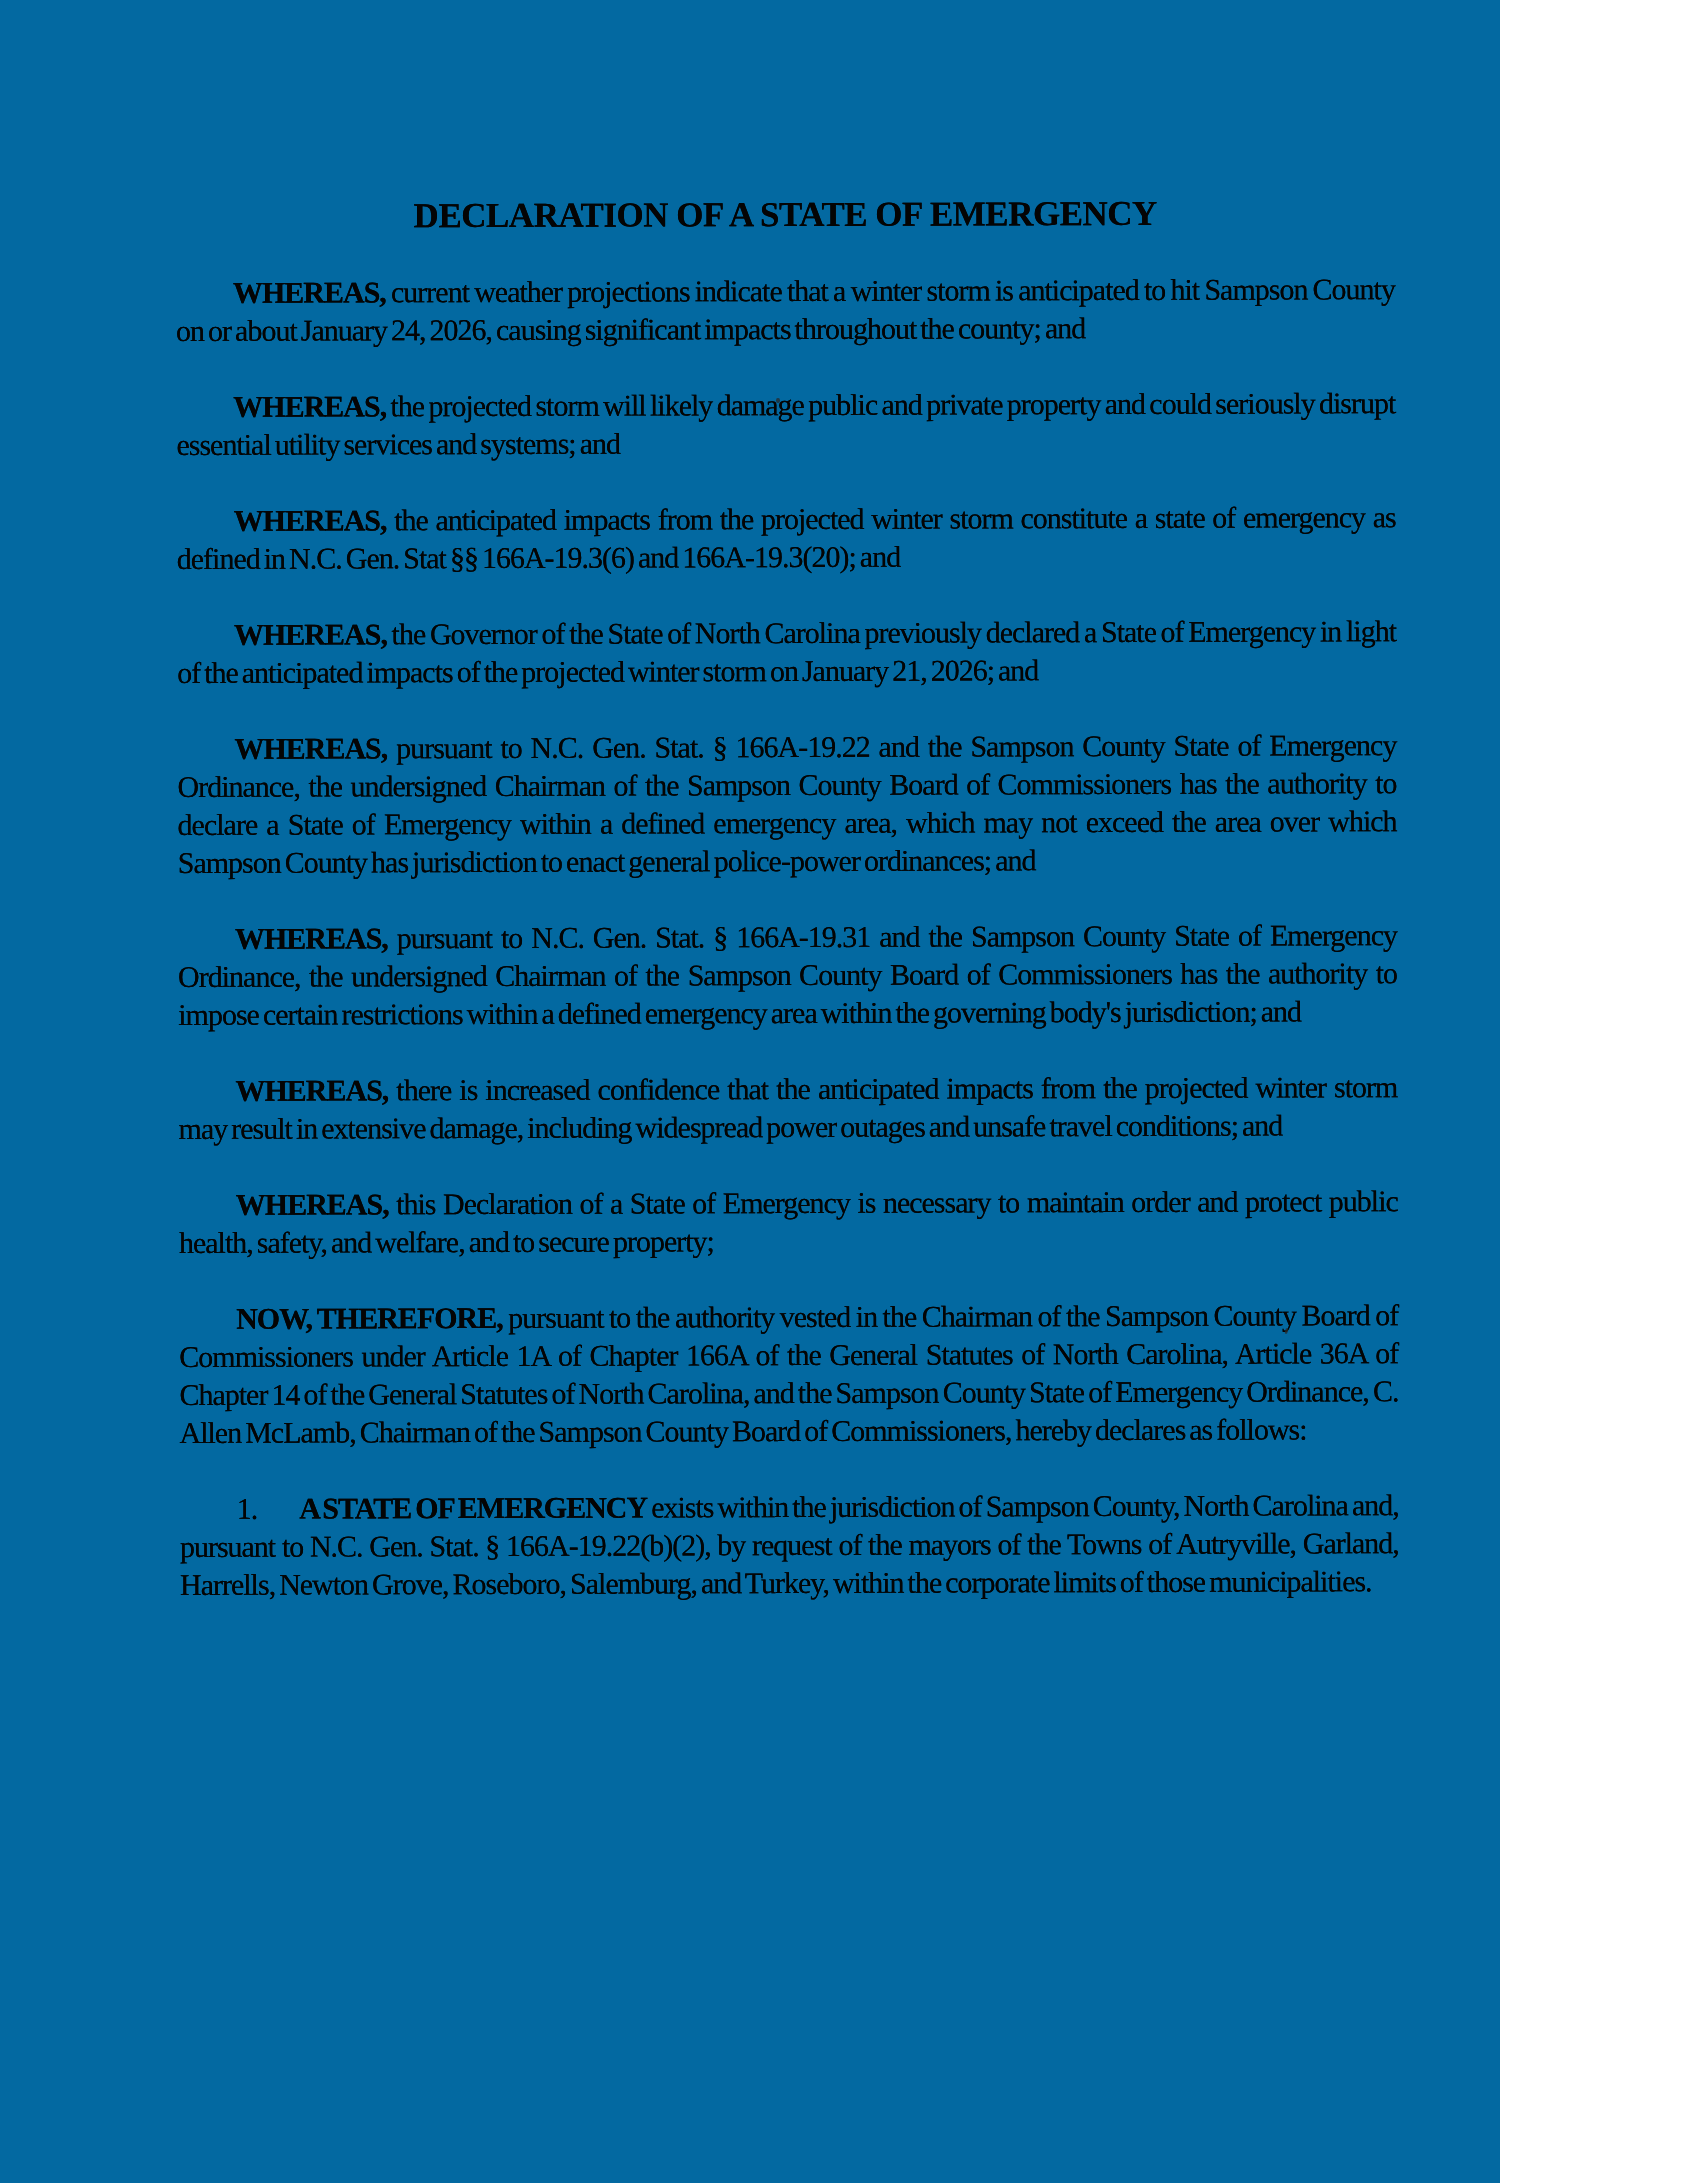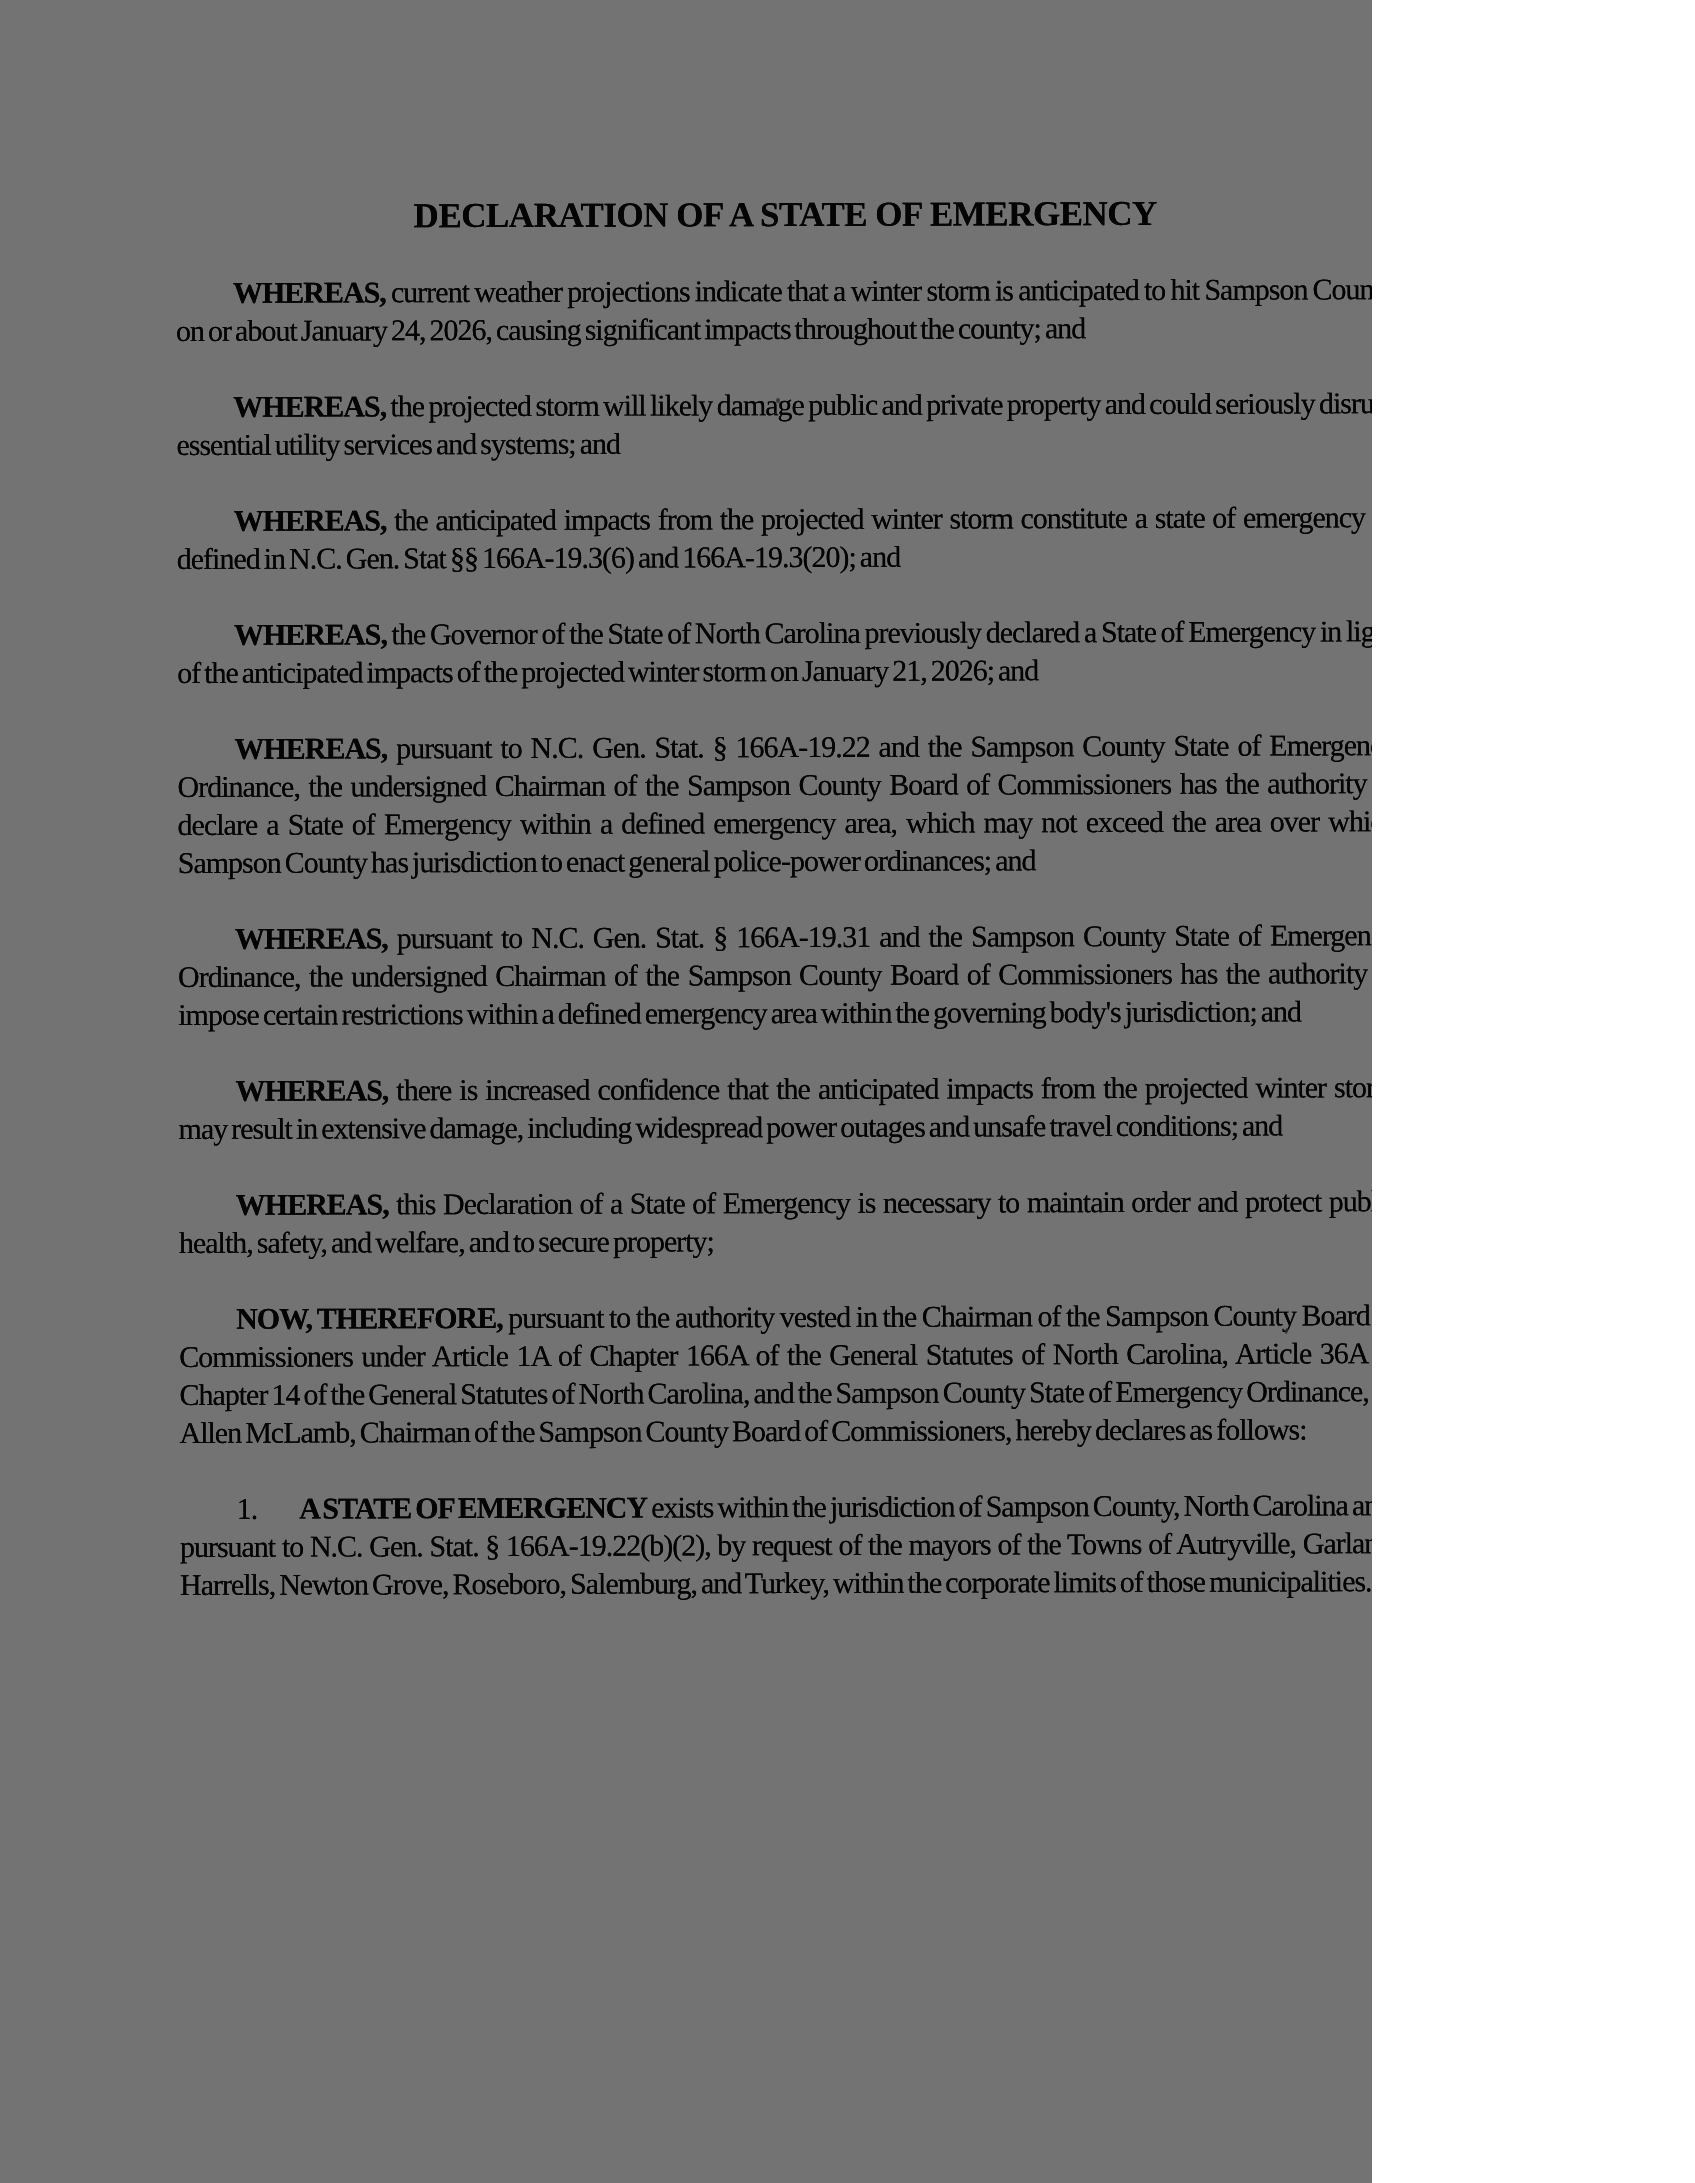--- a/index.html
+++ b/index.html
@@ -2,23 +2,23 @@
 <html style="font-size:8px"><head>
 <meta charset="utf-8">
 <style>
   html, body {
     margin: 0;
     padding: 0;
     background: #ffffff;
   }
   .sheet {
     position: relative;
-    width: 1372px;
+    width: 1500px;
     height: 2183px;
-    background: #737373;
+    background: #0369a1;
     overflow: hidden;
     font-family: "Liberation Serif", "DejaVu Serif", serif;
     color: #040404;
   }
   .content {
     position: absolute;
     left: 175px;
     top: 0;
     width: 1219px;
     transform: rotate(-0.18deg);

